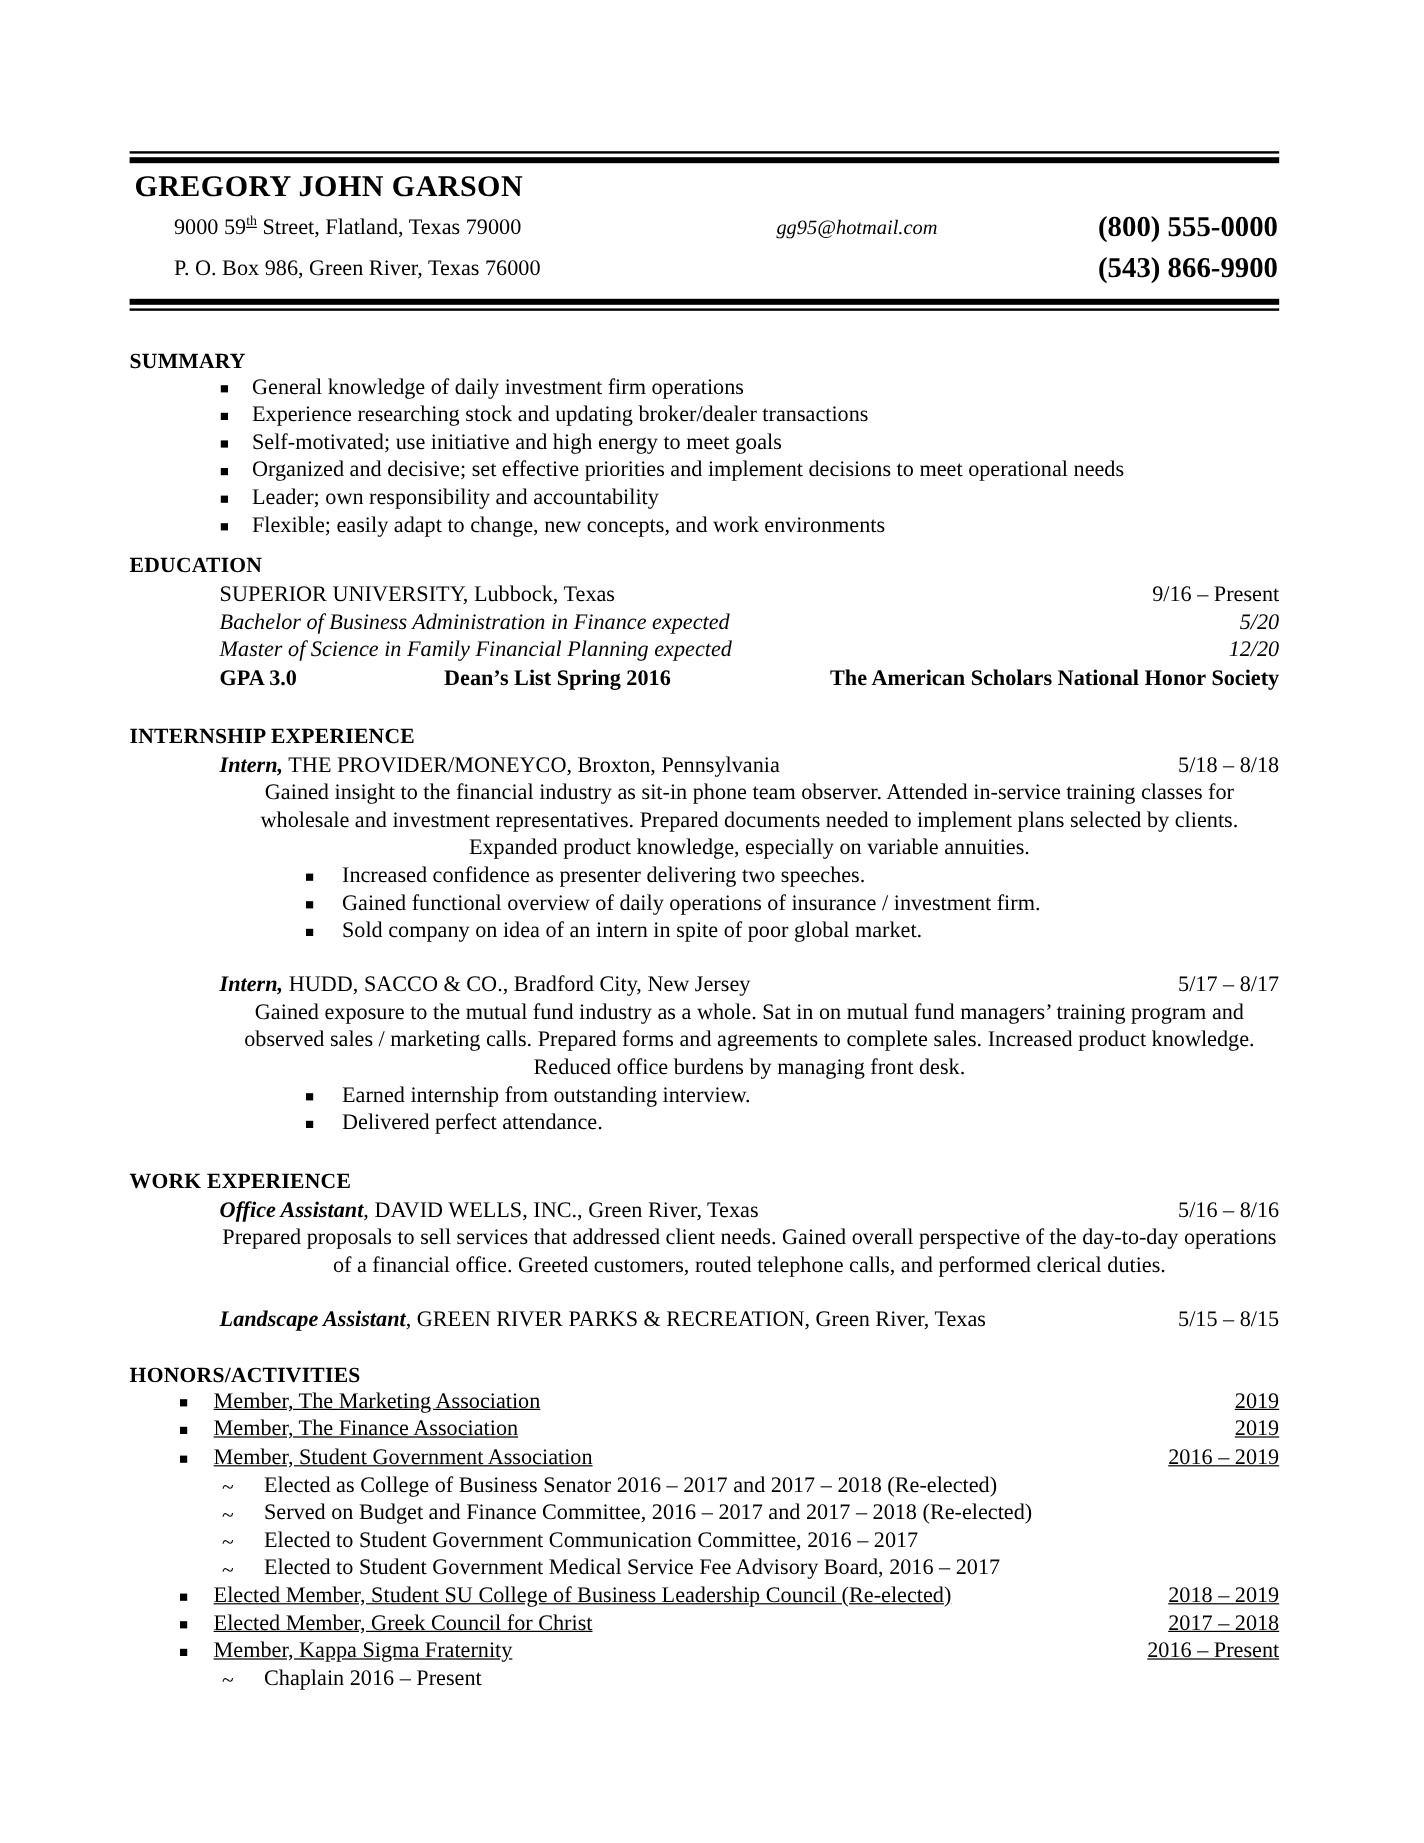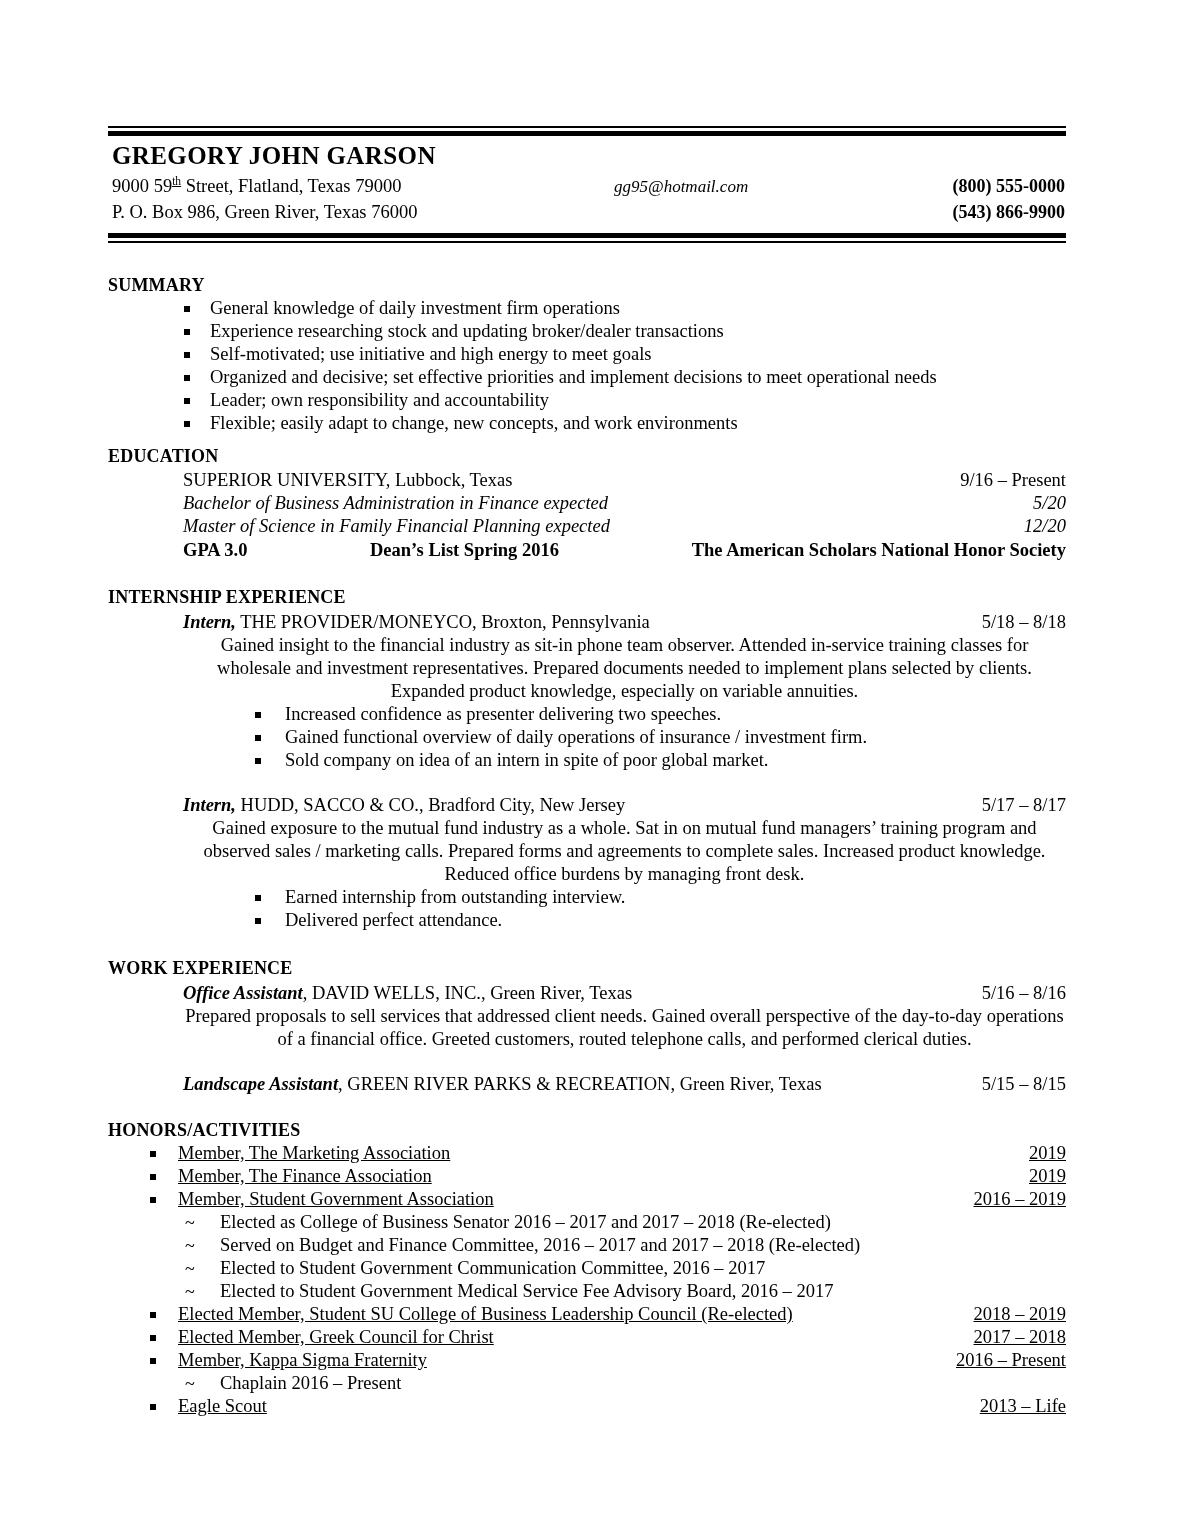--- a/index.html
+++ b/index.html
@@ -52,36 +52,37 @@
   }
   .name {
     font-size: 25px;
     font-weight: bold;
     letter-spacing: 0.4px;
     line-height: 1.12;
     margin-bottom: 3px;
   }
   .contact-row {
     display: flex;
-    align-items: flex-end;
+    align-items: center;
     font-size: 18.5px;
     line-height: 1.43;
+    margin-left: 33px;
   }
   .contact-addr { flex: 0 0 500px; }
   .contact-email {
     flex: 1 1 auto;
     font-style: italic;
     font-size: 17px;
     padding-left: 2px;
   }
   .contact-phone {
     flex: 0 0 200px;
     text-align: right;
     font-weight: bold;
-    font-size: 18px;
+    font-size: 24px;
     padding-right: 1px;
   }
   sup.ord {
     font-size: 0.62em;
     vertical-align: super;
     line-height: 0;
     text-decoration: underline;
   }
 
   
@@ -340,23 +341,18 @@
           </li>
 
         <li class="h-main">
             <span class="bsq"></span>
             <span class="h-text">Member, Kappa Sigma Fraternity</span>
             <span class="h-date">2016 – Present</span>
           </li>
 
         <li class="h-sub"><span class="btil">~</span><span>Chaplain 2016 – Present</span></li>
 
-        <li class="h-main">
-            <span class="bsq"></span>
-            <span class="h-text">Eagle Scout</span>
-            <span class="h-date">2013 – Life</span>
-          </li>
 
       </ul>
     </div>
 
   </div>
 </div>
 
 </body></html>

